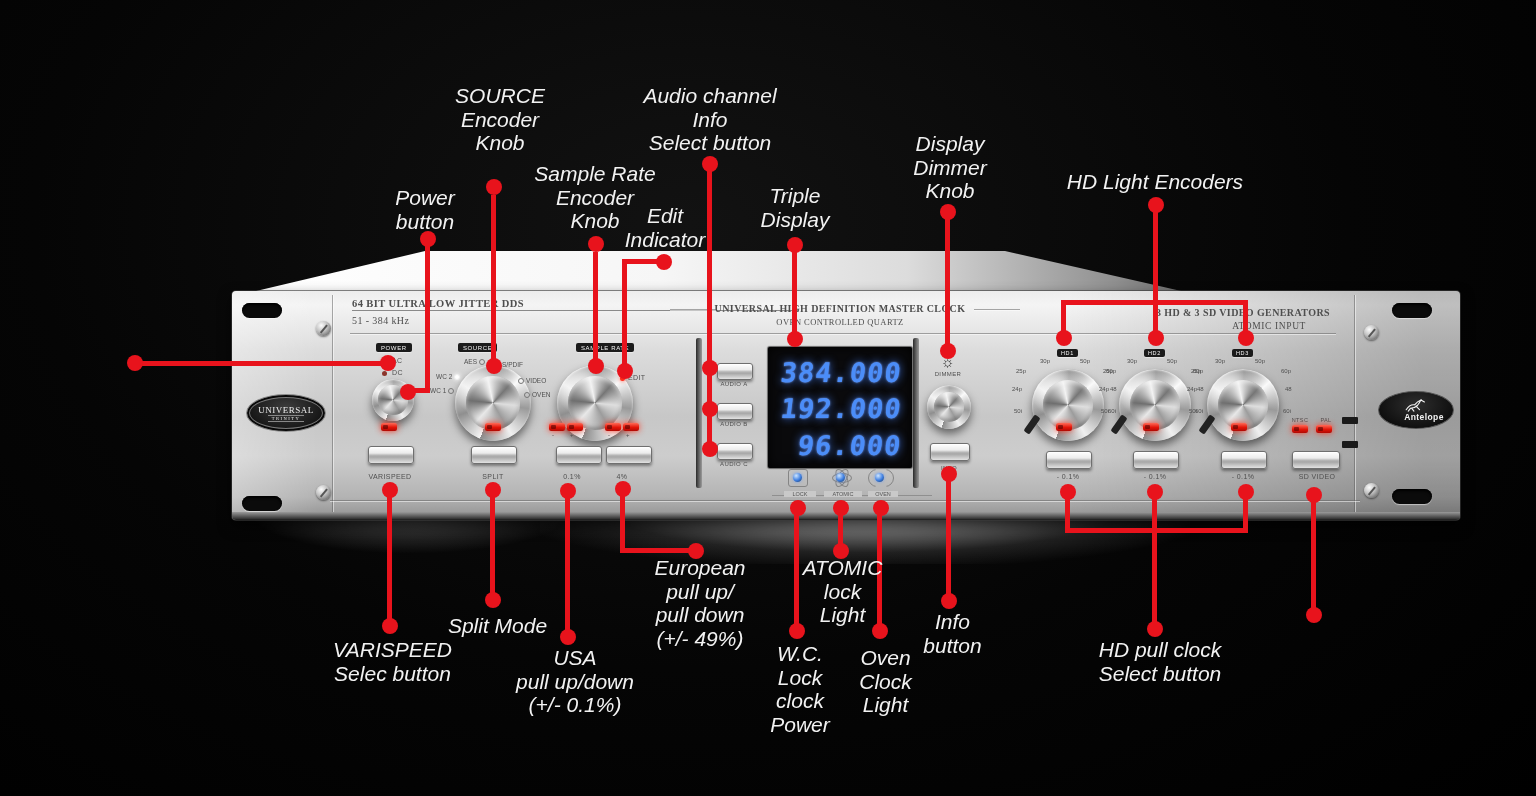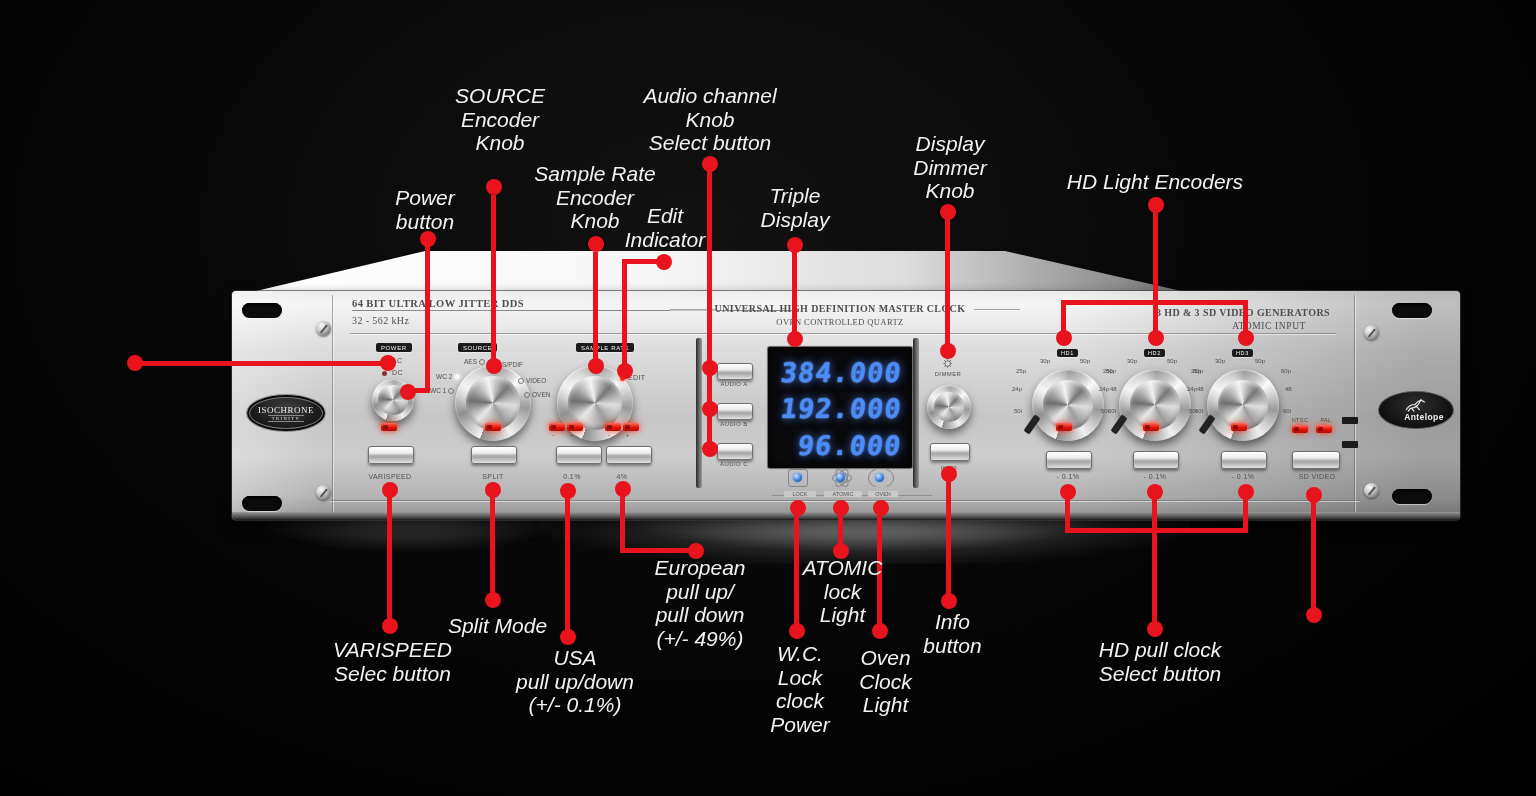--- a/index.html
+++ b/index.html
@@ -124,26 +124,26 @@
       <div class="vsep" style="left:1122px;"></div>
       <div class="hgroove" style="left:118px;top:42px;width:986px;"></div>
       <div class="hgroove" style="left:98px;top:209px;width:1030px;"></div>
       <div class="bottom-edge"></div>
 
       <div class="hole" style="left:10px;top:12px;"></div>
       <div class="hole" style="left:10px;top:205px;"></div>
       <div class="screw" style="left:84px;top:30px;"></div>
       <div class="screw" style="left:84px;top:194px;"></div>
       <div class="badge" style="left:14px;top:103px;width:78px;height:36px;">
-        <span class="b1">ISOCHRONE</span>
+        <span class="b1">UNIVERSAL</span>
         <span class="b2">TRINITY</span>
       </div>
 
       <div class="abs ser" style="left:120px;top:7px;width:440px;font-size:10.5px;font-weight:bold;letter-spacing:.4px;border-bottom:1px solid #8a8a8a;padding-bottom:1px;">64 BIT ULTRA LOW JITTER DDS</div>
-      <div class="abs ser" style="left:120px;top:24px;width:440px;font-size:10px;letter-spacing:.4px;">32 - 562 kHz</div>
+      <div class="abs ser" style="left:120px;top:24px;width:440px;font-size:10px;letter-spacing:.4px;">51 - 384 kHz</div>
 
       <div class="abs ser" style="left:428px;top:12px;width:360px;font-size:10px;font-weight:bold;letter-spacing:.4px;text-align:center;border-bottom:0;">UNIVERSAL HIGH DEFINITION MASTER CLOCK</div>
       <div class="abs ser" style="left:478px;top:26px;width:260px;font-size:8.5px;letter-spacing:.4px;text-align:center;">OVEN CONTROLLED QUARTZ</div>
       <div class="hgroove" style="left:438px;top:18px;width:46px;"></div>
       <div class="hgroove" style="left:742px;top:18px;width:46px;"></div>
 
       <div class="abs ser rtext" style="left:700px;top:16px;width:398px;font-size:10px;font-weight:bold;letter-spacing:.4px;">3 HD &amp; 3 SD VIDEO GENERATORS</div>
       <div class="abs ser rtext" style="left:676px;top:30px;width:398px;font-size:9.5px;letter-spacing:.6px;">ATOMIC INPUT</div>
 
       <div class="panel-tag" style="left:144px;top:52px;">POWER</div>
@@ -326,21 +326,21 @@
 button</div>
   <div class="callout" style="left:440px;top:84px;width:120px;">SOURCE
 Encoder
 Knob</div>
   <div class="callout" style="left:520px;top:162px;width:150px;">Sample Rate
 Encoder
 Knob</div>
   <div class="callout" style="left:615px;top:204px;width:100px;">Edit
 Indicator</div>
   <div class="callout" style="left:630px;top:84px;width:160px;">Audio channel
-Knob
+Info
 Select button</div>
   <div class="callout" style="left:745px;top:184px;width:100px;">Triple
 Display</div>
   <div class="callout" style="left:900px;top:132px;width:100px;">Display
 Dimmer
 Knob</div>
   <div class="callout" style="left:1060px;top:170px;width:190px;">HD Light Encoders</div>
   <div class="callout" style="left:320px;top:638px;width:145px;">VARISPEED
 Selec button</div>
   <div class="callout" style="left:430px;top:614px;width:135px;">Split Mode</div>

